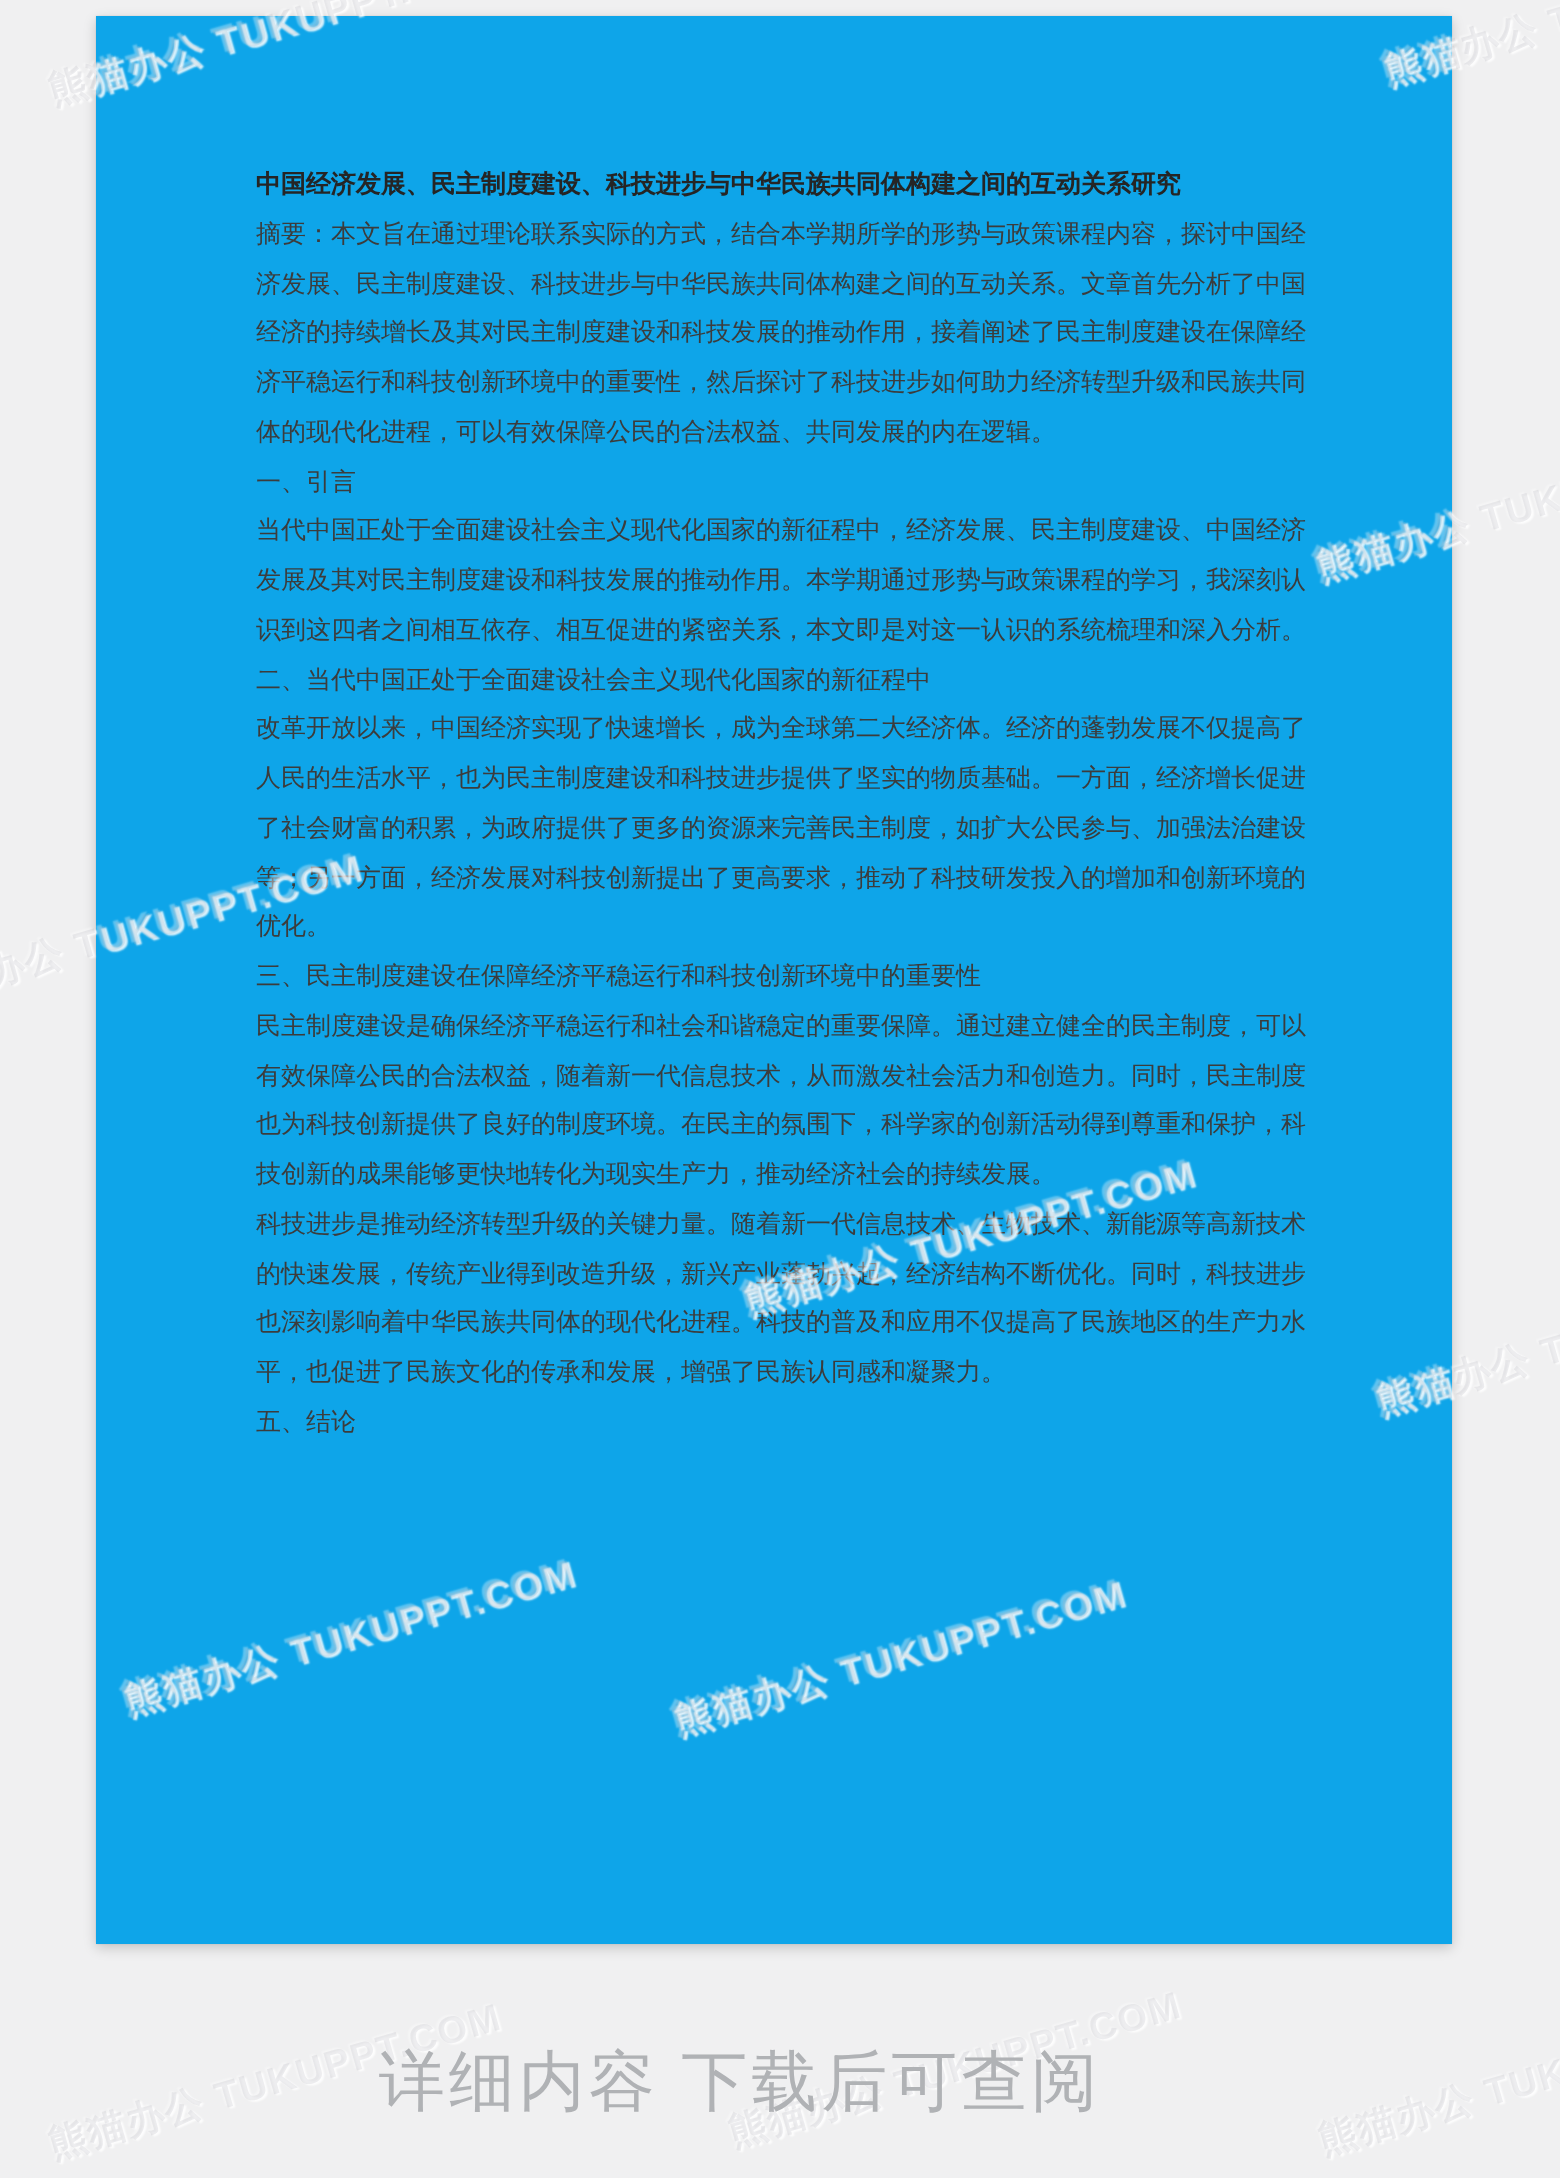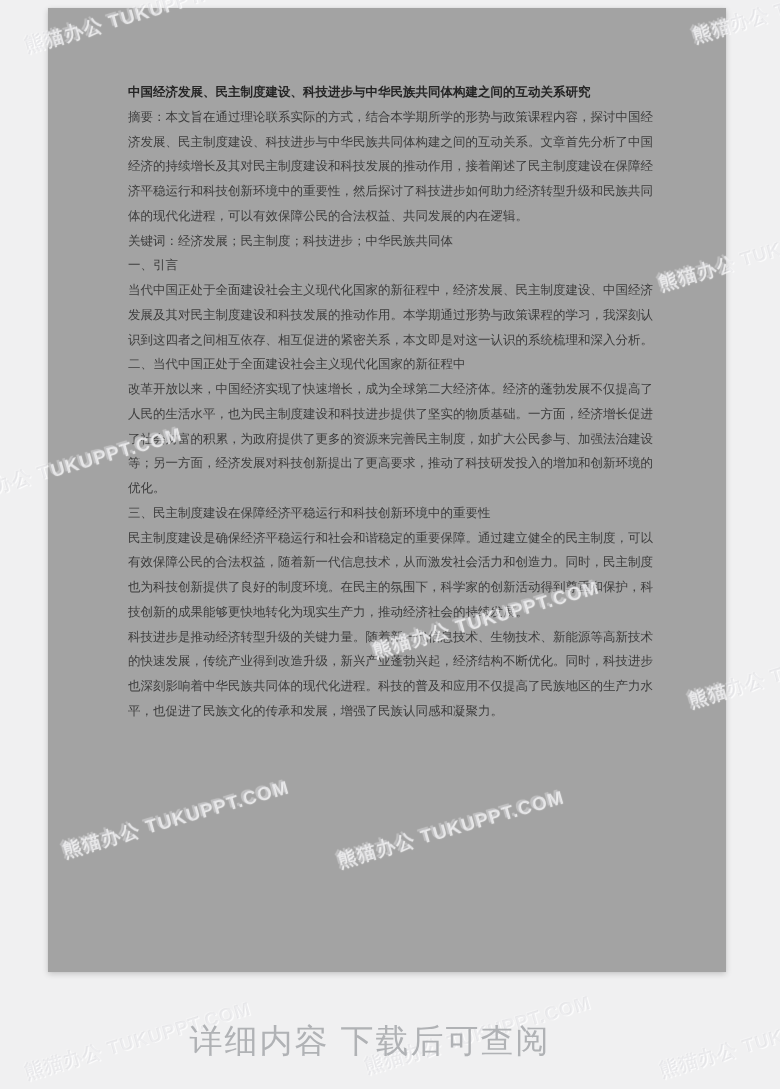--- a/index.html
+++ b/index.html
@@ -7,21 +7,21 @@
     position:relative;
     width:780px;height:1089px;
     background:#f0f0f1;
     overflow:hidden;
     font-family:"Liberation Sans","DejaVu Sans",sans-serif;
   }
   .page{
     position:absolute;
     left:48px;top:8px;
     width:678px;height:964px;
-    background:#a3a3a3;
+    background:#0ea5e9;
     box-shadow:0 2px 6px rgba(0,0,0,0.18),0 0 1px rgba(0,0,0,0.10);
     z-index:1;
   }
   .doc-content{
     position:absolute;
     left:80px;top:72px;
     width:525px;
     z-index:2;
     font-family:"Liberation Serif","DejaVu Serif",serif;
     color:#3c3c3c;
@@ -73,28 +73,28 @@
 </style>
 </head>
 <body>
 
 <div class="stage">
 
   <div class="page">
     <div class="doc-content">
       <h1>中国经济发展、民主制度建设、科技进步与中华民族共同体构建之间的互动关系研究</h1>
       <p class="body">摘要：本文旨在通过理论联系实际的方式，结合本学期所学的形势与政策课程内容，探讨中国经济发展、民主制度建设、科技进步与中华民族共同体构建之间的互动关系。文章首先分析了中国经济的持续增长及其对民主制度建设和科技发展的推动作用，接着阐述了民主制度建设在保障经济平稳运行和科技创新环境中的重要性，然后探讨了科技进步如何助力经济转型升级和民族共同体的现代化进程，可以有效保障公民的合法权益、共同发展的内在逻辑。</p>
-      <p class="body">关键词：经济发展；民主制度；科技进步；中华民族共同体</p>
       <p class="heading">一、引言</p>
       <p class="body">当代中国正处于全面建设社会主义现代化国家的新征程中，经济发展、民主制度建设、中国经济发展及其对民主制度建设和科技发展的推动作用。本学期通过形势与政策课程的学习，我深刻认识到这四者之间相互依存、相互促进的紧密关系，本文即是对这一认识的系统梳理和深入分析。</p>
       <p class="heading">二、当代中国正处于全面建设社会主义现代化国家的新征程中</p>
       <p class="body">改革开放以来，中国经济实现了快速增长，成为全球第二大经济体。经济的蓬勃发展不仅提高了人民的生活水平，也为民主制度建设和科技进步提供了坚实的物质基础。一方面，经济增长促进了社会财富的积累，为政府提供了更多的资源来完善民主制度，如扩大公民参与、加强法治建设等；另一方面，经济发展对科技创新提出了更高要求，推动了科技研发投入的增加和创新环境的优化。</p>
       <p class="heading">三、民主制度建设在保障经济平稳运行和科技创新环境中的重要性</p>
       <p class="body">民主制度建设是确保经济平稳运行和社会和谐稳定的重要保障。通过建立健全的民主制度，可以有效保障公民的合法权益，随着新一代信息技术，从而激发社会活力和创造力。同时，民主制度也为科技创新提供了良好的制度环境。在民主的氛围下，科学家的创新活动得到尊重和保护，科技创新的成果能够更快地转化为现实生产力，推动经济社会的持续发展。</p>
       <p class="body">科技进步是推动经济转型升级的关键力量。随着新一代信息技术、生物技术、新能源等高新技术的快速发展，传统产业得到改造升级，新兴产业蓬勃兴起，经济结构不断优化。同时，科技进步也深刻影响着中华民族共同体的现代化进程。科技的普及和应用不仅提高了民族地区的生产力水平，也促进了民族文化的传承和发展，增强了民族认同感和凝聚力。</p>
+      <p class="heading">五、结论</p>
     </div>
   </div>
 
   <span class="watermark" style="left:25px;top:33px;">熊猫办公 TUKUPPT.COM</span>
   <span class="watermark" style="left:692px;top:23px;">熊猫办公 TUKUPPT.COM</span>
   <span class="watermark" style="left:658px;top:271px;">熊猫办公 TUKUPPT.COM</span>
   <span class="watermark" style="left:-45px;top:485px;">熊猫办公 TUKUPPT.COM</span>
   <span class="watermark" style="left:372px;top:638px;">熊猫办公 TUKUPPT.COM</span>
   <span class="watermark" style="left:688px;top:688px;">熊猫办公 TUKUPPT.COM</span>
   <span class="watermark" style="left:62px;top:838px;">熊猫办公 TUKUPPT.COM</span>

